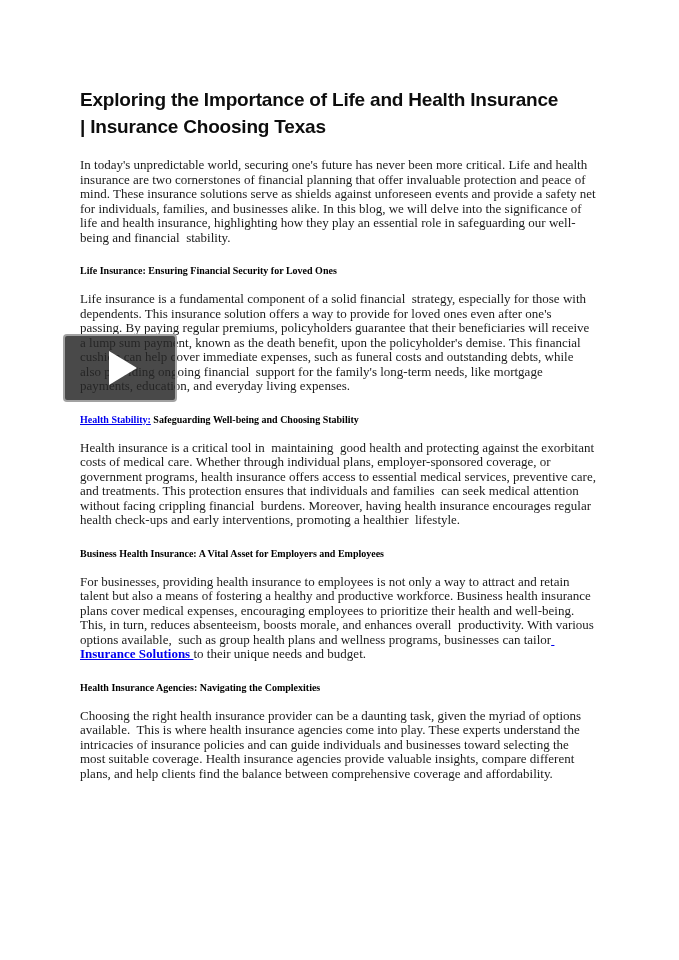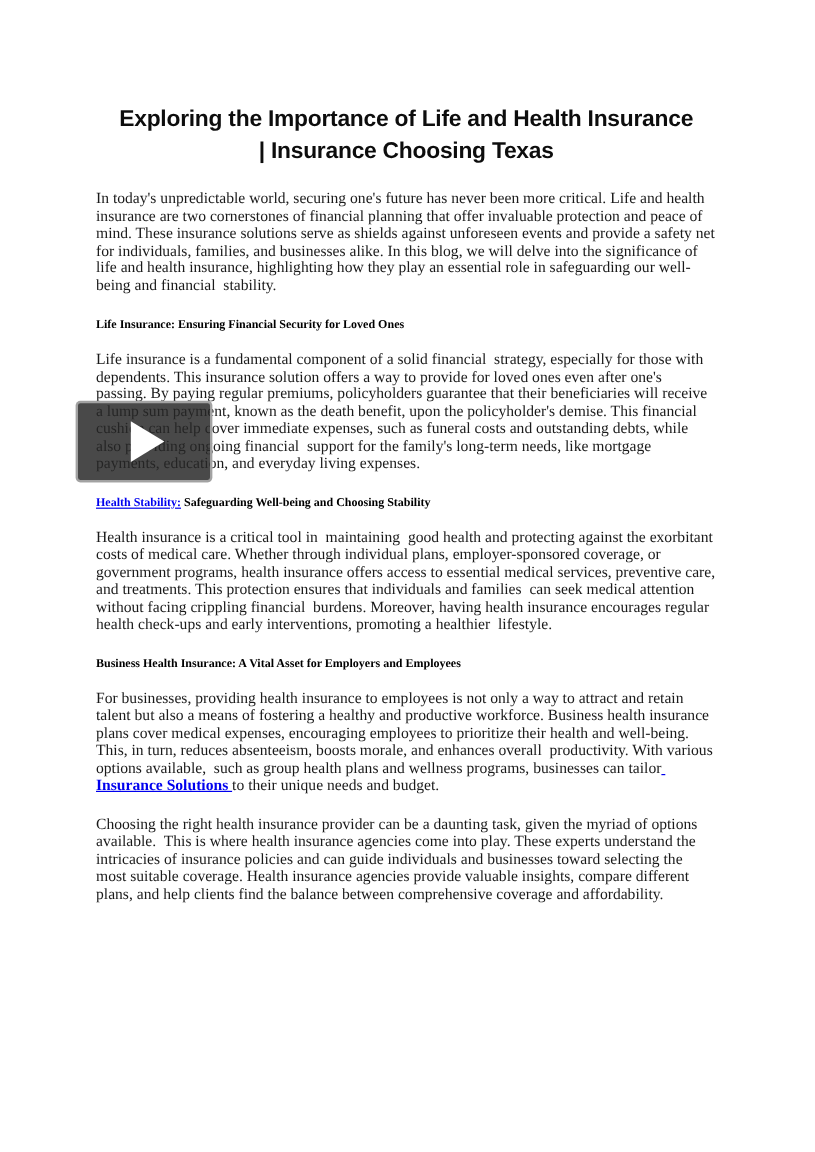--- a/index.html
+++ b/index.html
@@ -24,21 +24,20 @@
     font-family: "Liberation Sans", sans-serif;
     font-weight: 700;
     font-size: 19px;
     line-height: 27px;
     color: #0d0d0d;
     letter-spacing: -0.2px;
   }
   h1.doc-title span.tline {
     display: block;
     white-space: nowrap;
-    text-align: center;
   }
   p.body-para {
     margin: 0 0 18px 0;
     font-size: 13px;
     line-height: 14.5px;
     color: #1a1a1a;
     white-space: pre-wrap;
   }
   h2.section-heading {
     margin: 0 0 13px 0;
@@ -93,20 +92,21 @@
 
     <h2 class="section-heading">Life Insurance: Ensuring Financial Security for Loved Ones</h2>
     <p class="body-para">Life insurance is a fundamental component of a solid financial  strategy, especially for those with dependents. This insurance solution offers a way to provide for loved ones even after one's passing. By paying regular premiums, policyholders guarantee that their beneficiaries will receive a lump sum payment, known as the death benefit, upon the policyholder's demise. This financial cushion can help cover immediate expenses, such as funeral costs and outstanding debts, while also providing ongoing financial  support for the family's long-term needs, like mortgage payments, education, and everyday living expenses.</p>
 
     <h2 class="section-heading"><a href="#" class="doc-link">Health Stability:</a><span> Safeguarding Well-being and Choosing Stability</span></h2>
     <p class="body-para">Health insurance is a critical tool in  maintaining  good health and protecting against the exorbitant costs of medical care. Whether through individual plans, employer-sponsored coverage, or government programs, health insurance offers access to essential medical services, preventive care, and treatments. This protection ensures that individuals and families  can seek medical attention without facing crippling financial  burdens. Moreover, having health insurance encourages regular health check-ups and early interventions, promoting a healthier  lifestyle.</p>
 
     <h2 class="section-heading">Business Health Insurance: A Vital Asset for Employers and Employees</h2>
     <p class="body-para"><span>For businesses, providing health insurance to employees is not only a way to attract and retain talent but also a means of fostering a healthy and productive workforce. Business health insurance plans cover medical expenses, encouraging employees to prioritize their health and well-being. This, in turn, reduces absenteeism, boosts morale, and enhances overall  productivity. With various options available,  such as group health plans and wellness programs, businesses can tailor</span><a href="#" class="doc-link"> Insurance Solutions </a><span>to their unique needs and budget.</span></p>
 
+    <h2 class="section-heading">Health Insurance Agencies: Navigating the Complexities</h2>
     <p class="body-para">Choosing the right health insurance provider can be a daunting task, given the myriad of options available.  This is where health insurance agencies come into play. These experts understand the intricacies of insurance policies and can guide individuals and businesses toward selecting the most suitable coverage. Health insurance agencies provide valuable insights, compare different plans, and help clients find the balance between comprehensive coverage and affordability.</p>
 
   </div>
 
   <div class="video-overlay">
     <div class="play-triangle"></div>
   </div>
 </div>
 
 </body></html>

